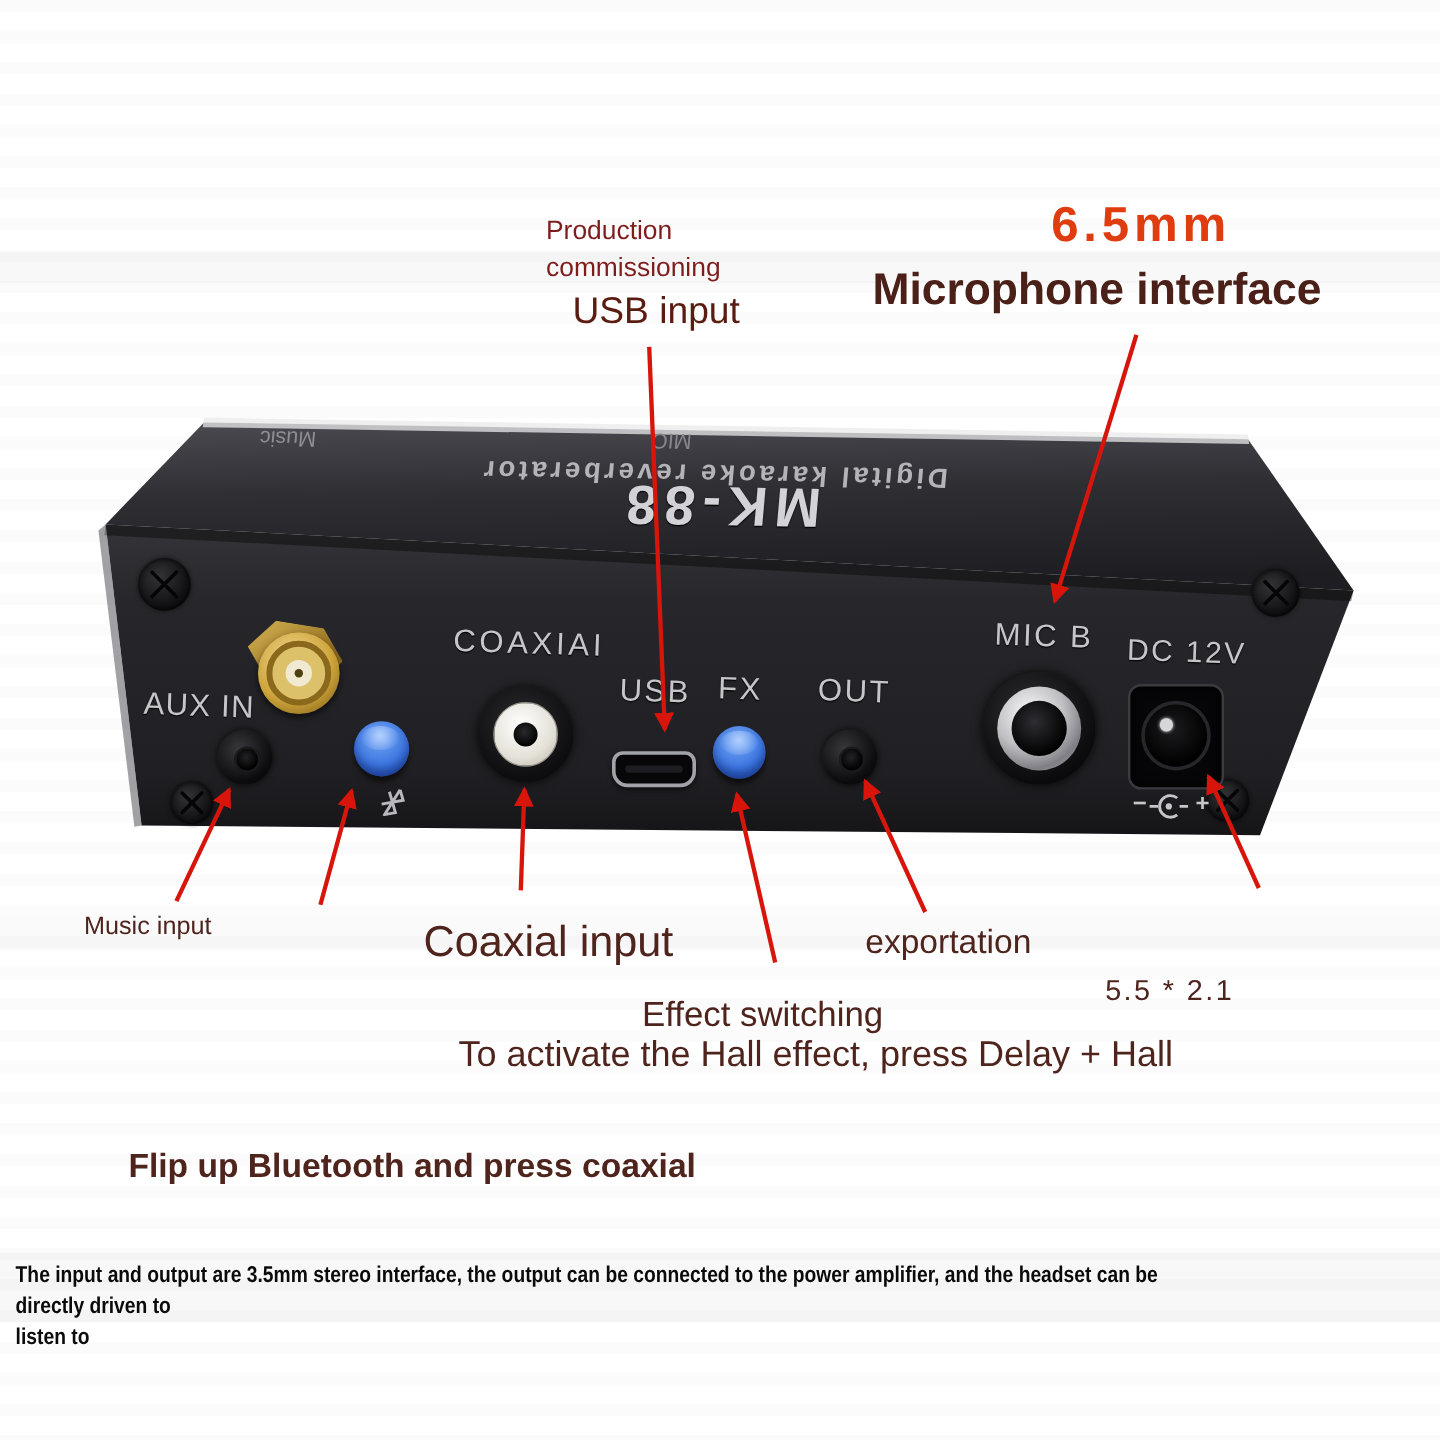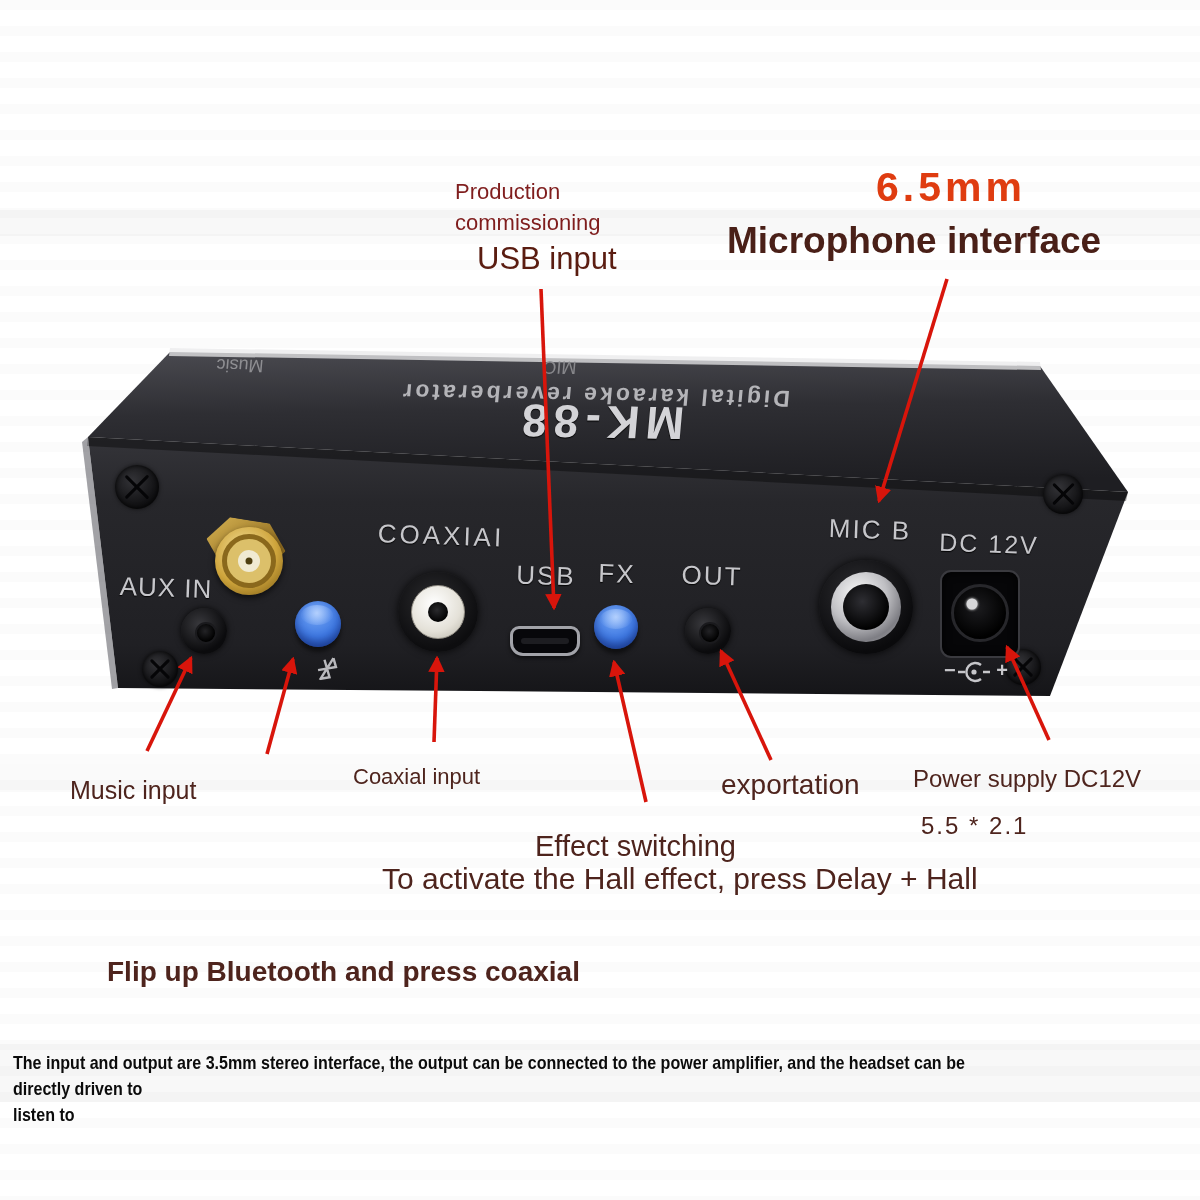--- a/index.html
+++ b/index.html
@@ -156,24 +156,23 @@
 
   <div class="t" style="left:455px;top:176px;font-size:22px;line-height:31px;color:#7f1d1d;">
     <div>Production</div>
     <div>commissioning</div>
   </div>
   <div class="t" style="left:477px;top:241px;font-size:31px;color:#5a1c10;">USB input</div>
 
   <div class="t" style="left:876px;top:164px;font-size:41px;font-weight:bold;letter-spacing:4px;color:#df3c10;">6.5mm</div>
   <div class="t" style="left:727px;top:220px;font-size:37px;color:#4a2018;font-weight:bold;">Microphone interface</div>
 
-  <div class="t" style="left:70px;top:776px;font-size:25px;">Music input</div>
-  <div class="t" style="left:353px;top:764px;font-size:22px;text-align:center;">Coaxial input</div>
+  <div class="t" style="left:70px;top:760px;font-size:21px;">Music input</div>
+  <div class="t" style="left:353px;top:764px;font-size:36px;text-align:center;">Coaxial input</div>
   <div class="t" style="left:721px;top:769px;font-size:28px;text-align:right;">exportation</div>
-  <div class="t" style="left:913px;top:765px;font-size:24px;">Power supply DC12V</div>
   <div class="t" style="left:921px;top:812px;font-size:24px;letter-spacing:2px;">5.5 * 2.1</div>
 
   <div class="t" style="left:535px;top:830px;font-size:29px;">Effect switching</div>
   <div class="t" style="left:382px;top:862px;font-size:30px;">To activate the Hall effect, press Delay + Hall</div>
 
   <div class="t" style="left:107px;top:956px;font-size:28px;font-weight:bold;">Flip up Bluetooth and press coaxial</div>
 
   <div style="position:absolute;left:13px;top:1050px;width:1180px;color:#0b0b0b;font-size:19px;font-weight:bold;
        line-height:26px;transform:scaleX(0.845);transform-origin:left top;">
     <div>The input and output are 3.5mm stereo interface, the output can be connected to the power amplifier, and the headset can be directly driven to</div>

